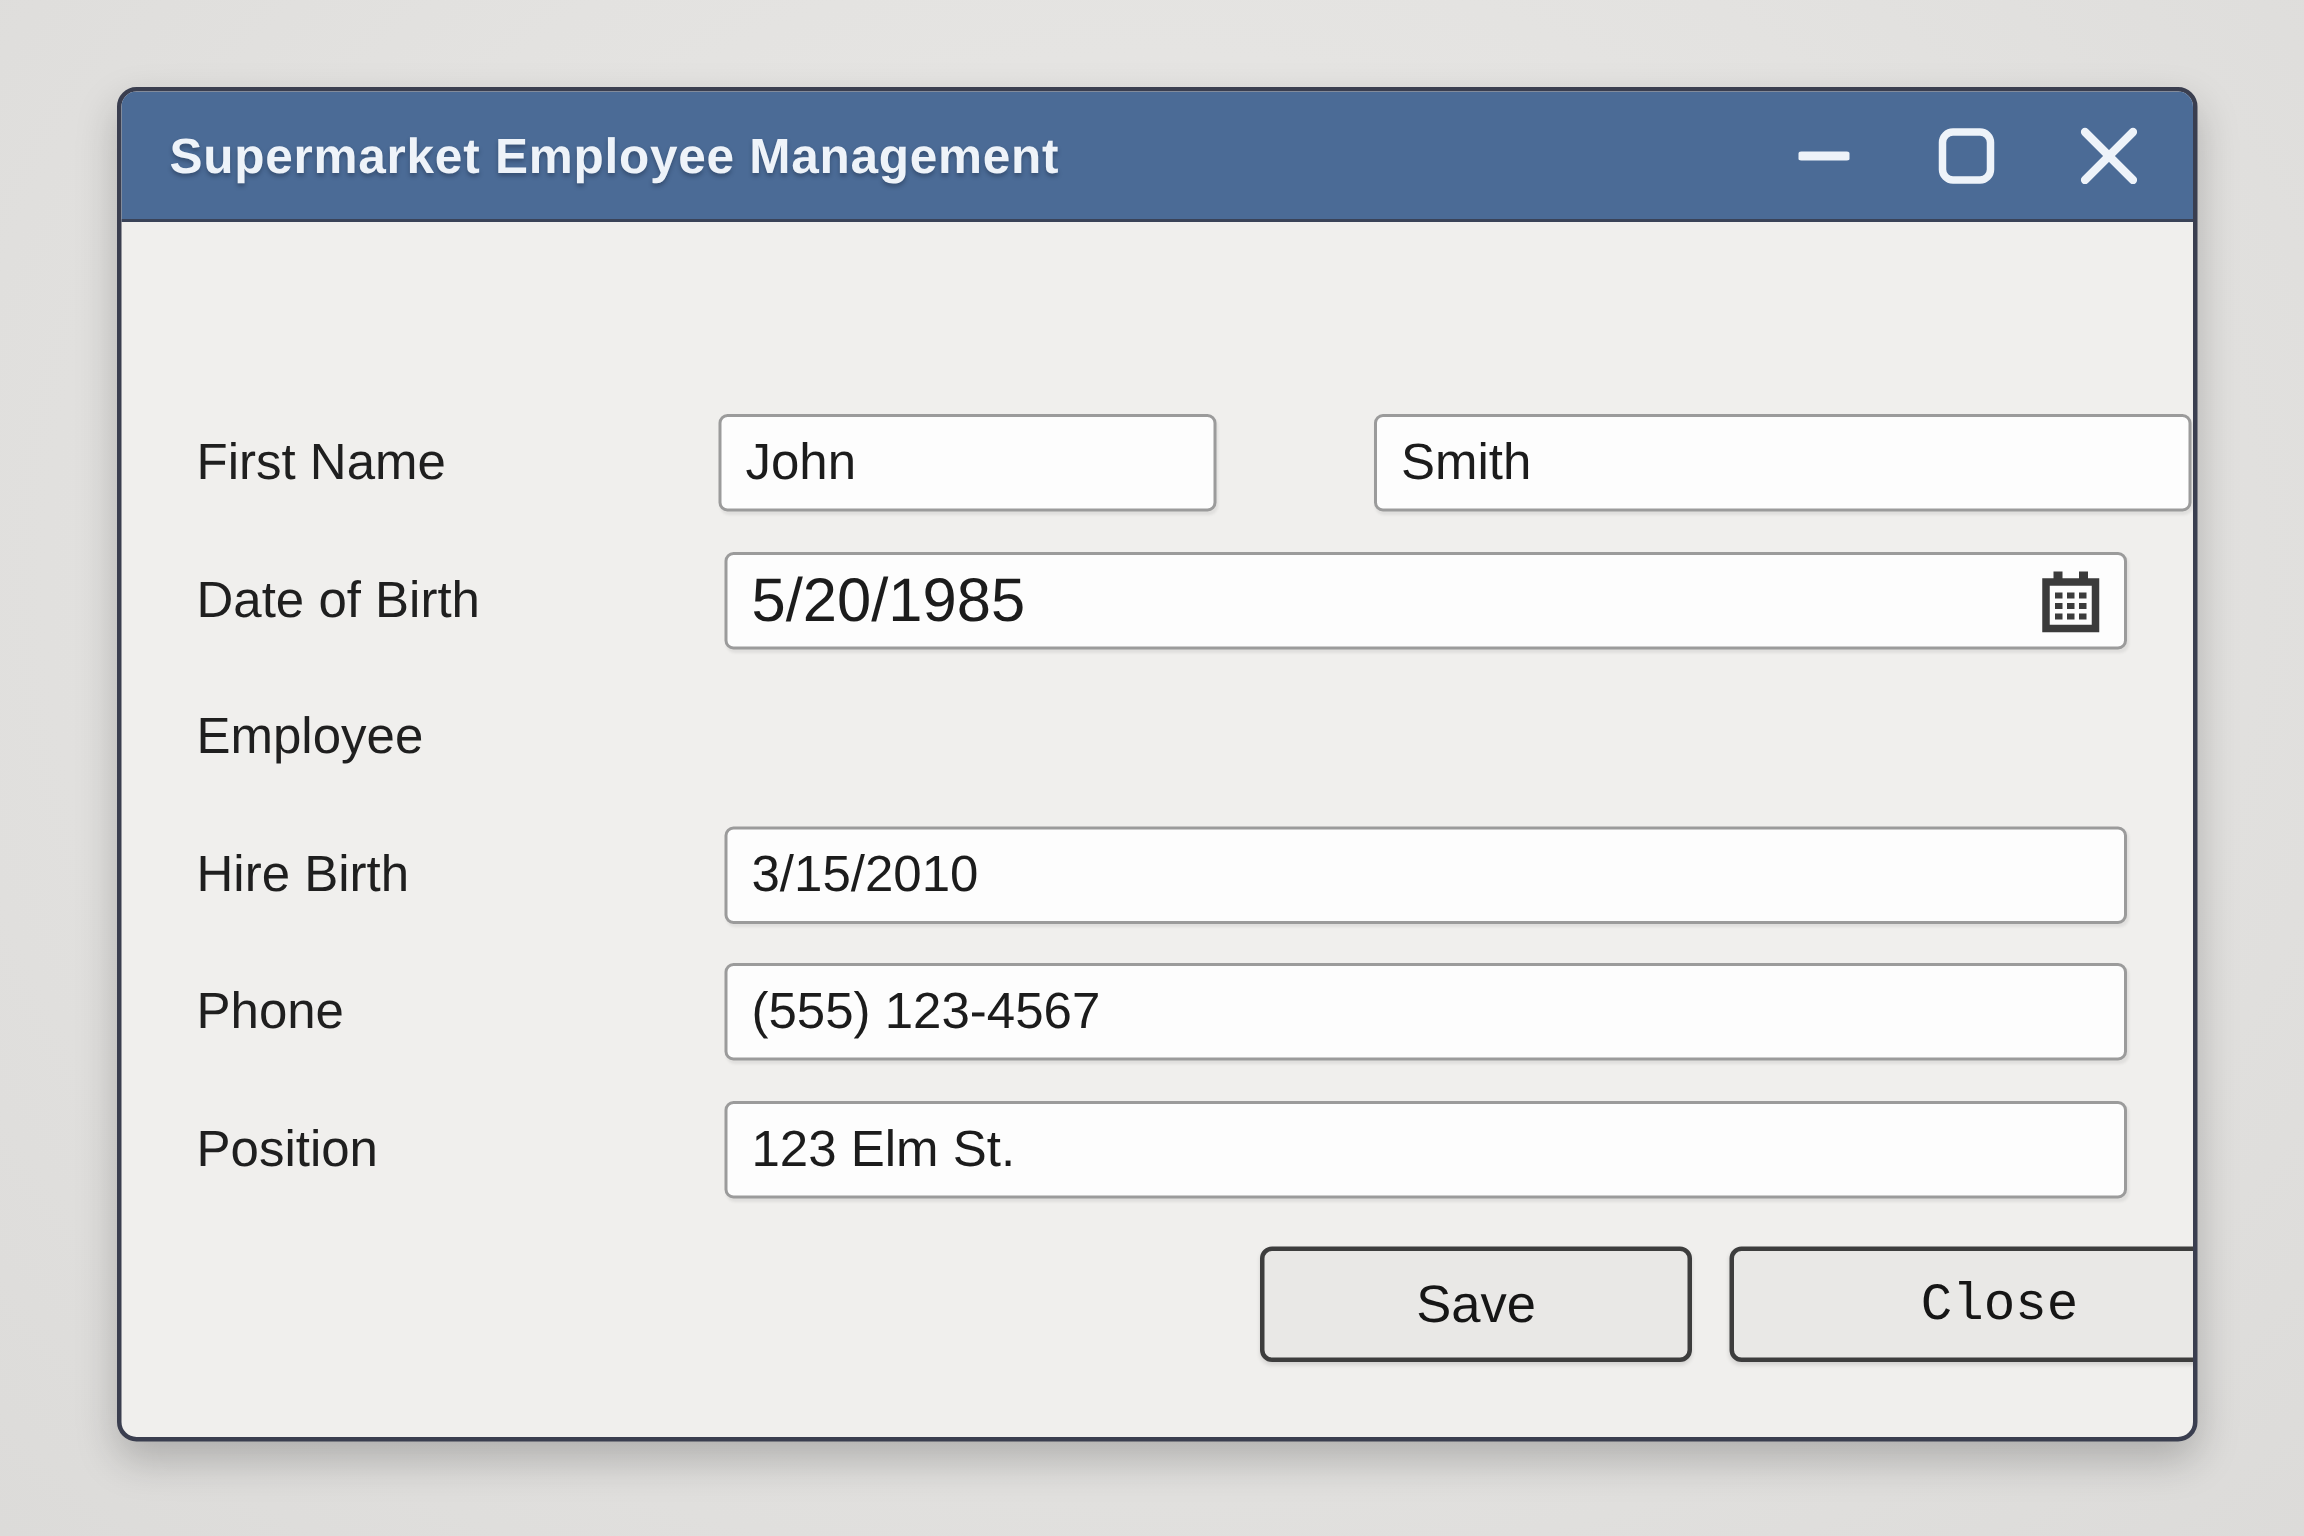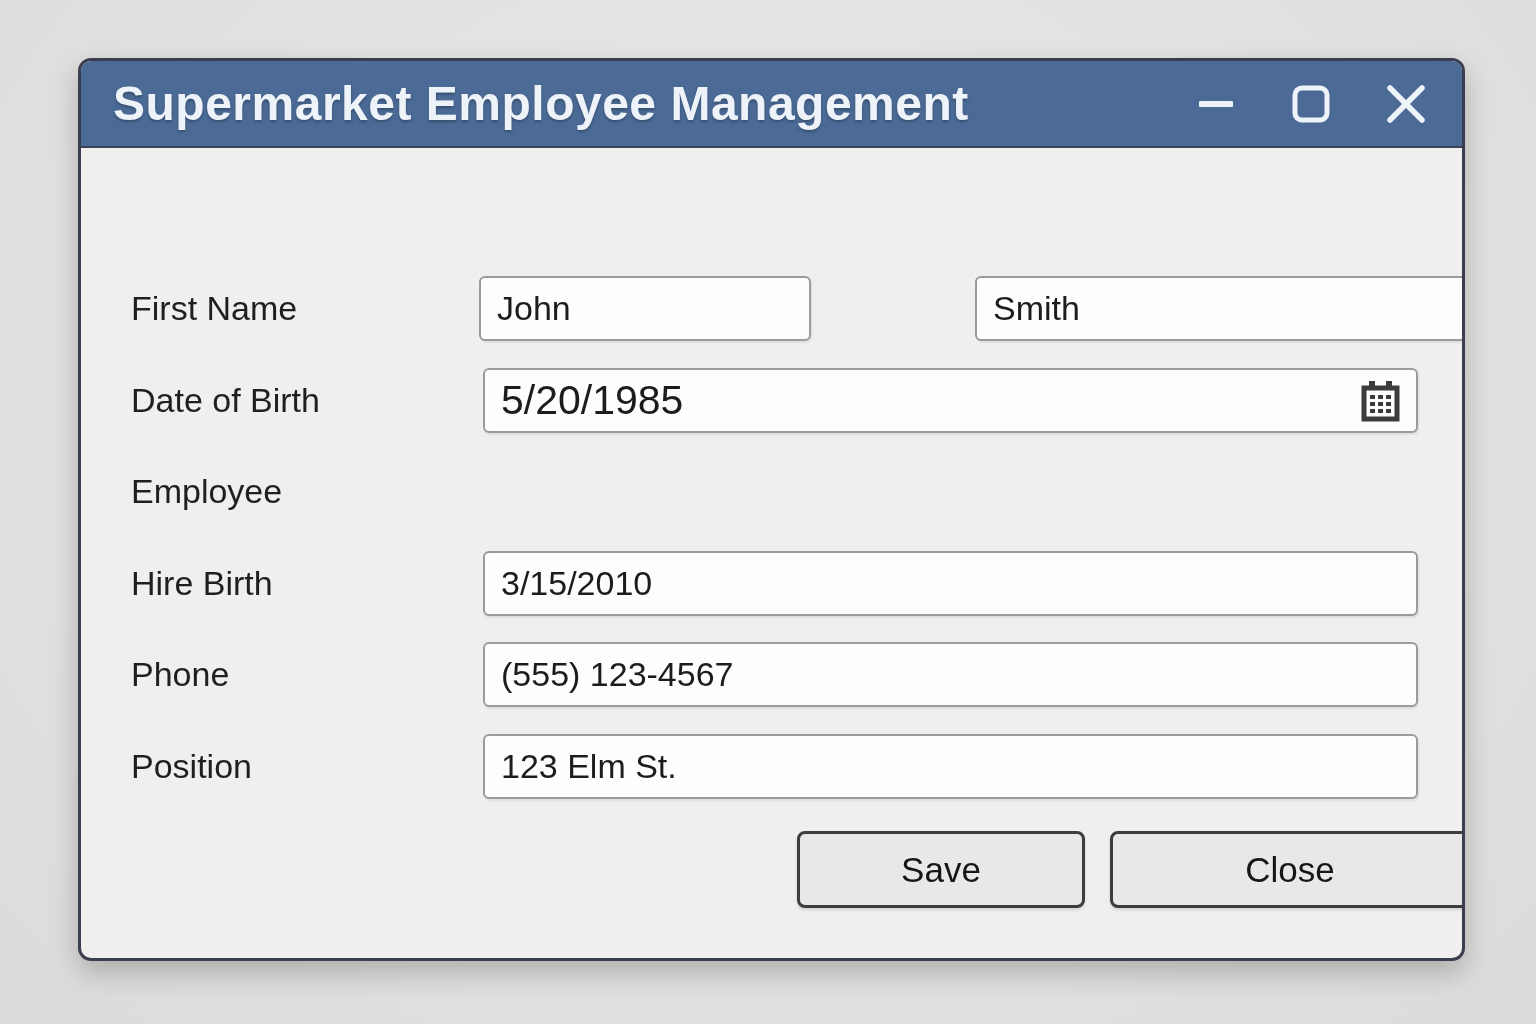--- a/index.html
+++ b/index.html
@@ -14,21 +14,21 @@
     background:#f0efed;border:3px solid #3a3e4f;border-radius:13px;
     box-sizing:border-box;overflow:hidden;
     box-shadow:0 12px 28px rgba(0,0,0,.22);
   }
   .titlebar{
     position:absolute;left:0;top:0;right:0;height:85px;
     background:#4b6b96;border-bottom:2px solid #3a4358;
     display:flex;align-items:center;justify-content:space-between;
   }
   .title{
-    padding-left:32px;font-size:48px;font-weight:bold;color:#eef3f9;
+    padding-left:32px;font-size:33px;font-weight:bold;color:#eef3f9;
     letter-spacing:.5px;text-shadow:0 2px 3px rgba(15,25,45,.35);
     white-space:nowrap;
   }
   .controls{display:flex;align-items:center;gap:51px;padding-right:34px;}
   .ctrl{
     width:44px;height:44px;display:flex;align-items:center;justify-content:center;
     cursor:pointer;border-radius:6px;
   }
   
   .row{position:absolute;left:0;right:0;height:65px;}
@@ -41,42 +41,43 @@
   .field, input.field{
     position:absolute;top:0;height:65px;box-sizing:border-box;
     background:#fdfdfd;border:2px solid #9b9b9b;border-radius:6px;
     font-size:34px;color:#1c1c1c;padding:0 0 0 16px;
     font-family:"Liberation Sans","DejaVu Sans",sans-serif;
     box-shadow:1px 2px 2px rgba(0,0,0,.07);
     outline:none;
   }
   .full{left:402px;width:935px;}
   .half-a{left:398px;width:332px;}
-  .half-b{left:894px;width:504px;}
+  .half-b{left:835px;width:545px;}
   .wrapfield{display:flex;align-items:center;padding-right:12px;}
   .wrapfield input{
     flex:1;border:none;background:transparent;font-size:41px;color:#1c1c1c;
     padding:0;height:58px;outline:none;
     font-family:"Liberation Sans","DejaVu Sans",sans-serif;min-width:0;
   }
   .icon-btn{
     width:48px;height:52px;display:flex;align-items:center;justify-content:center;
     cursor:pointer;flex:0 0 auto;
   }
   .combo{display:flex;align-items:center;cursor:pointer;padding-right:18px;}
   .combo .val{flex:1;line-height:61px;white-space:nowrap;}
   .btn{
     position:absolute;top:770px;height:77px;box-sizing:border-box;
     background:#e9e8e6;border:3px solid #3d3d3d;border-radius:8px;
     font-size:35px;color:#161616;display:flex;align-items:center;justify-content:center;
     cursor:pointer;box-shadow:0 2px 3px rgba(0,0,0,.12);
     font-family:"Liberation Sans","DejaVu Sans",sans-serif;
+    margin-left:43px;
   }
   .btn-save{left:716px;width:288px;}
-  .btn-close{left:1029px;width:360px;}
+  .btn-close{left:1029px;width:360px;font-family:Liberation Mono, monospace;}
 </style>
 </head>
 <body>
 
 <div class="window">
 
   <div class="titlebar">
     <div class="title">Supermarket Employee Management</div>
     <div class="controls">
       <div class="ctrl">

